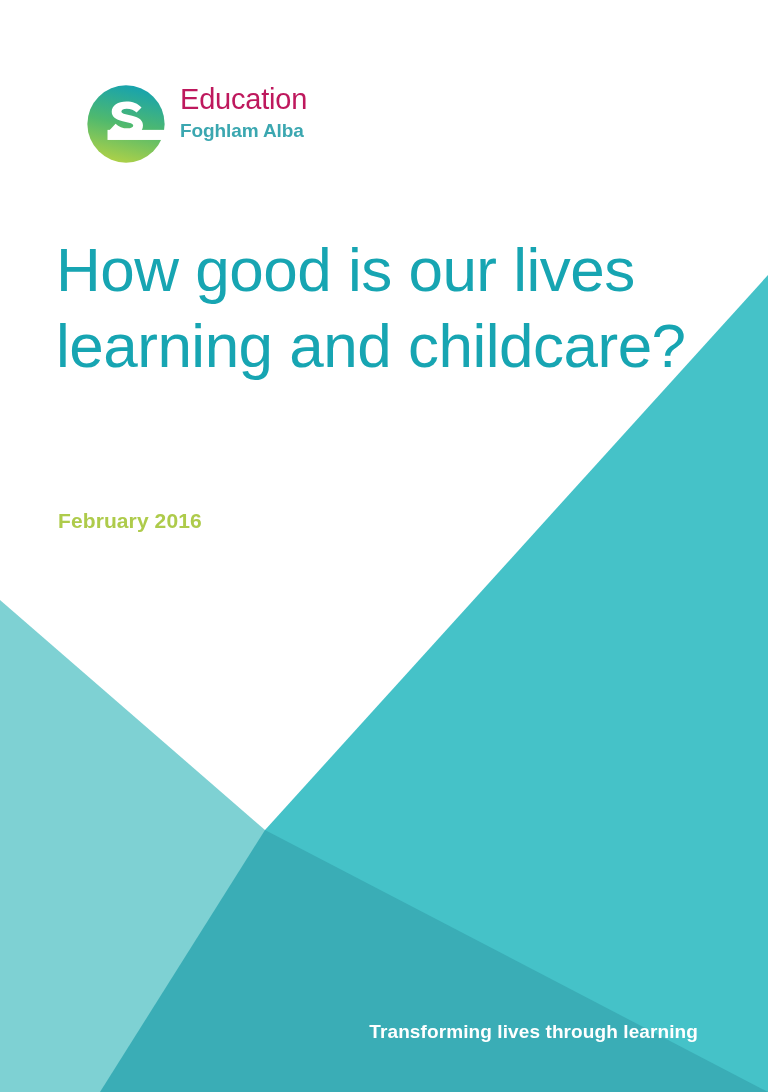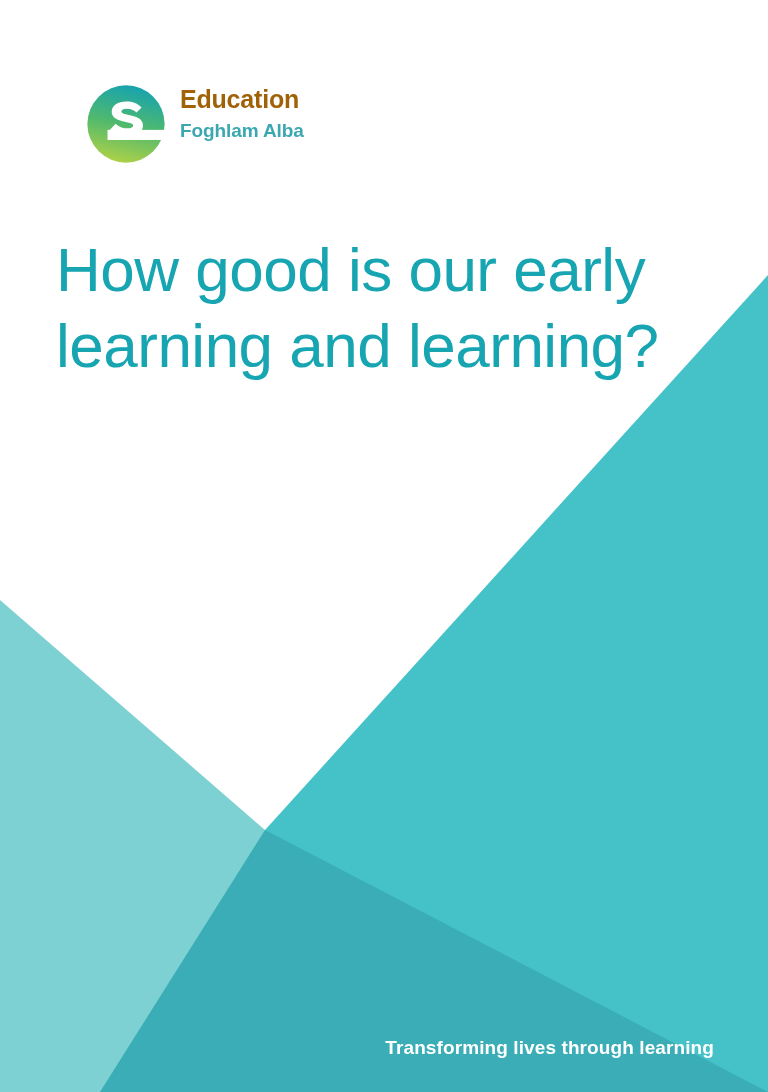--- a/index.html
+++ b/index.html
@@ -47,24 +47,24 @@
     display: block;
   }
   .logo-wordmark {
     margin-left: 12px;
     padding-top: 2px;
     line-height: 1;
   }
   .logo-line1,
   .logo-line2 {
     display: block;
-    font-size: 25px;
+    font-size: 29px;
     line-height: 31px;
-    font-weight: 700;
-    color: #a16207;
+    font-weight: 400;
+    color: #be185d;
     letter-spacing: -0.2px;
   }
   .logo-line3 {
     display: block;
     margin-top: 5px;
     font-size: 19px;
     line-height: 21px;
     font-weight: 700;
     color: #3ba7b0;
     letter-spacing: -0.1px;
@@ -98,21 +98,21 @@
     color: #aecb4b;
     letter-spacing: 0.1px;
   }
 
   
   .strapline {
     position: absolute;
     right: 54px;
     bottom: 32px;
     z-index: 5;
-    margin: 0;
+    margin: 16px;
     font-size: 19px;
     line-height: 24px;
     font-weight: bold;
     color: #ffffff;
     letter-spacing: 0.1px;
     text-align: right;
   }
 </style>
 </head>
 <body>
@@ -165,18 +165,19 @@
       </defs>
       <rect x="0" y="0" width="100" height="100" fill="url(#esGrad)" mask="url(#esMask)"></rect>
     </svg>
 
     <div class="logo-wordmark">
       <span class="logo-line1">Education</span>
       <span class="logo-line3">Foghlam Alba</span>
     </div>
   </div>
 
-  <h1 class="title">How good is our early learning and learning?</h1>
+  <h1 class="title">How good is our lives learning and childcare?</h1>
 
+  <p class="date">February 2016</p>
 
   <p class="strapline">Transforming lives through learning</p>
 
 </div>
 
 </body></html>

